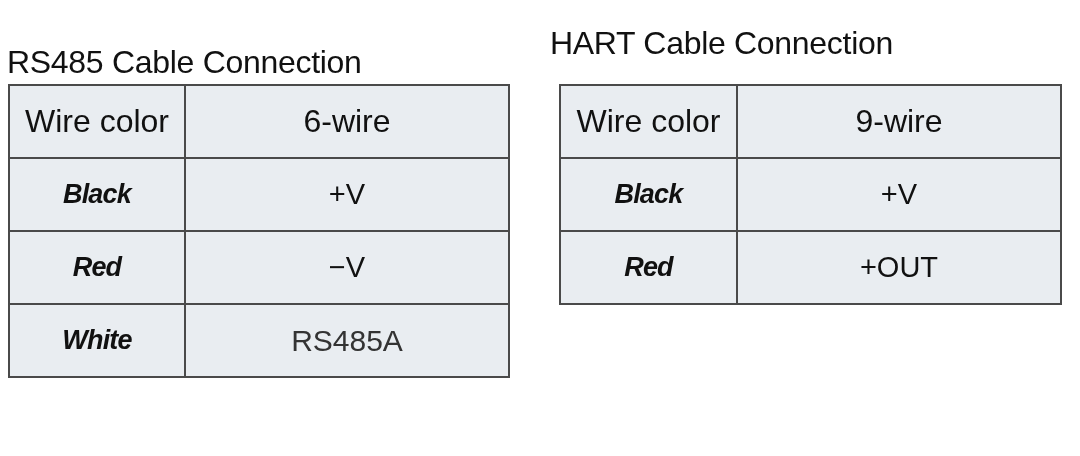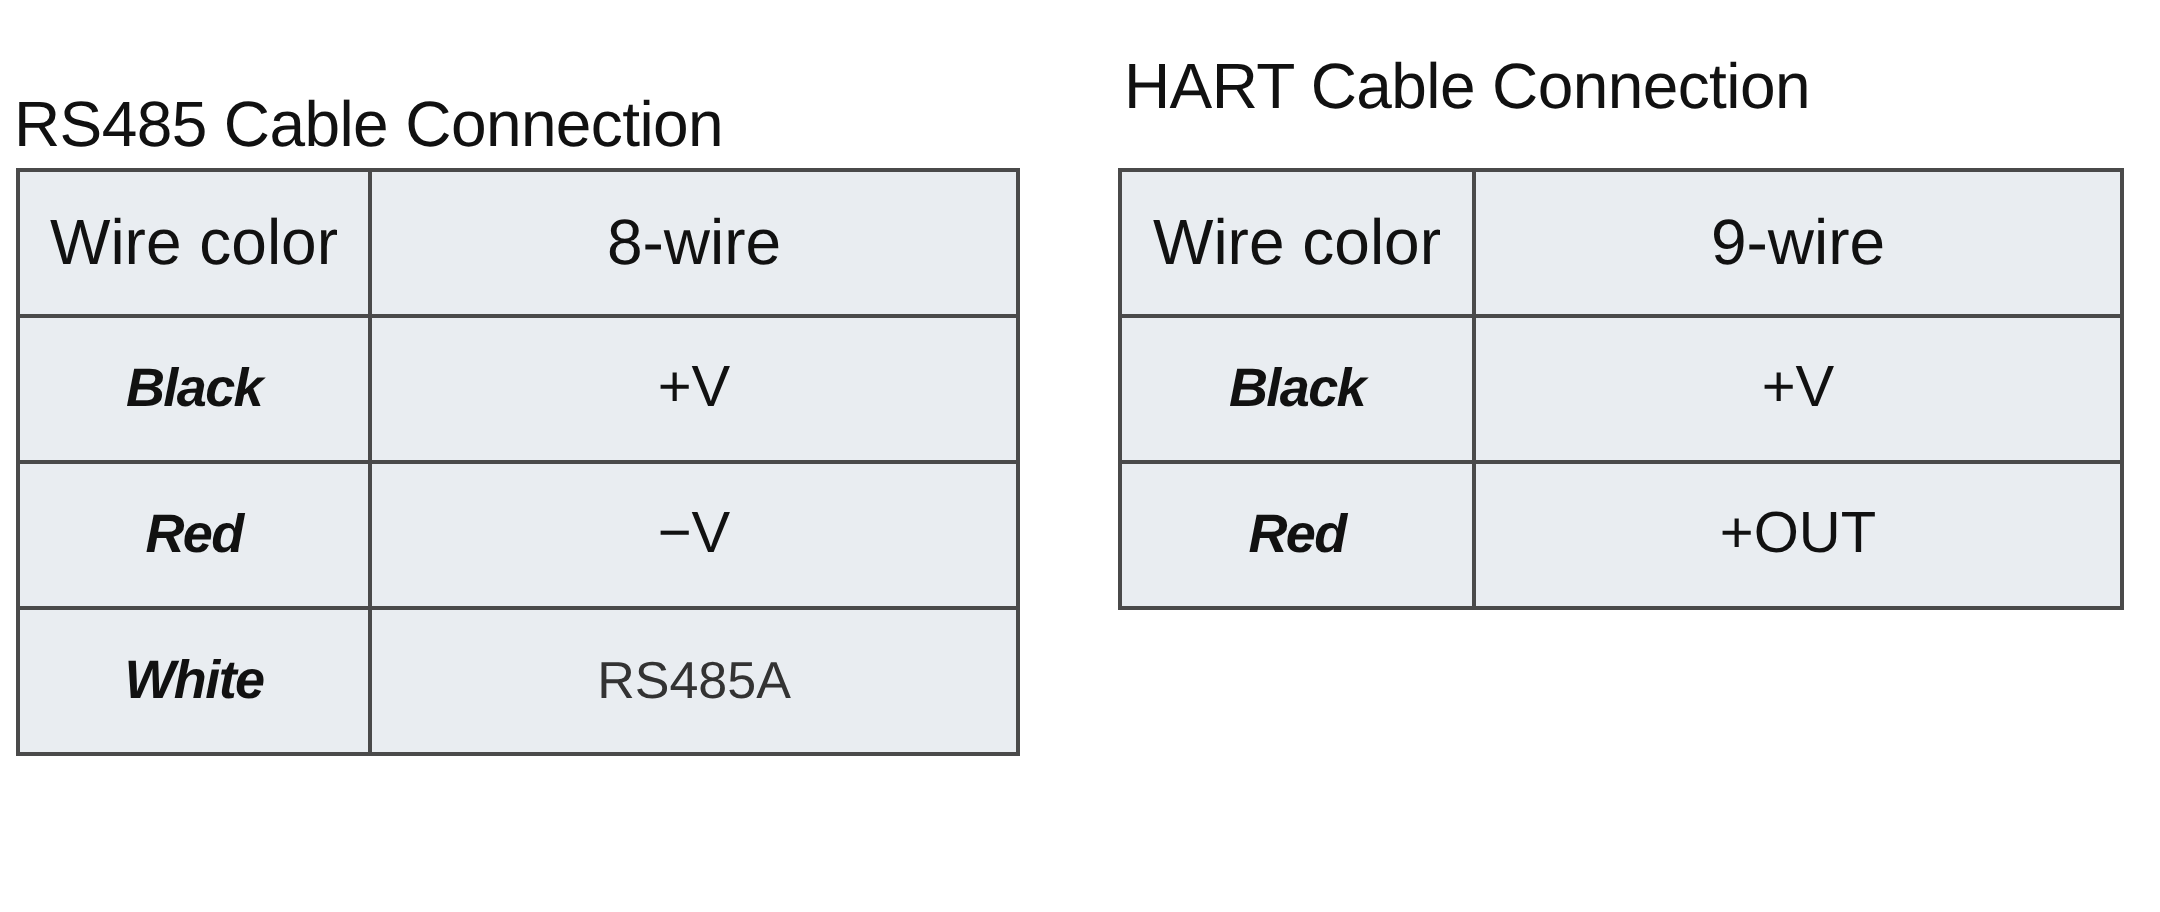--- a/index.html
+++ b/index.html
@@ -3,52 +3,52 @@
 <meta charset="utf-8">
 <style>
   html, body { margin:0; padding:0; background:#ffffff; }
   body { width:1080px; height:456px; position:relative; overflow:hidden; font-family:"Liberation Sans", sans-serif; color:#111; }
   .title { position:absolute; font-size:32px; color:#111; white-space:nowrap; letter-spacing:-0.3px; }
   table.wt { position:absolute; border-collapse:collapse; table-layout:fixed; }
   table.wt td { border:2px solid #4a4a4a; background:#e9edf1; text-align:center; vertical-align:middle; padding:4px; height:63px; }
   td.hdr { font-size:32px; font-weight:normal; color:#111; }
   td.color { font-size:27px; font-weight:bold; color:#111; letter-spacing:-0.8px;font-style:italic; }
   td.val { font-size:29px; color:#111; }
-  td.val.sm { font-size:26px; color:#333; }
+  td.val.sm { font-size:30px; color:#333; }
 </style>
 </head>
 <body>
 
 <div class="title" style="left:7px; top:24px;margin-top:20px;">RS485 Cable Connection</div>
 <table class="wt" style="left:8px; top:84px; width:500px;">
   <colgroup>
       <col style="width:176px">
       <col style="width:324px">
     </colgroup>
   <tbody>
       <tr>
     <td class="hdr">Wire color</td>
-    <td class="hdr">8-wire</td>
+    <td class="hdr">6-wire</td>
   </tr>
   <tr>
     <td class="color">Black</td>
     <td class="val">+V</td>
   </tr>
   <tr>
     <td class="color">Red</td>
     <td class="val">−V</td>
   </tr>
   <tr>
     <td class="color">White</td>
     <td class="val sm">RS485A</td>
   </tr>
 </tbody>
   </table>
 
-<div class="title" style="left:562px; top:25px;">HART Cable Connection</div>
+<div class="title" style="left:550px; top:25px;">HART Cable Connection</div>
 <table class="wt" style="left:559px; top:84px; width:501px;">
   <colgroup>
       <col style="width:177px">
       <col style="width:324px">
     </colgroup>
   <tbody>
       <tr>
     <td class="hdr">Wire color</td>
     <td class="hdr">9-wire</td>
   </tr>

